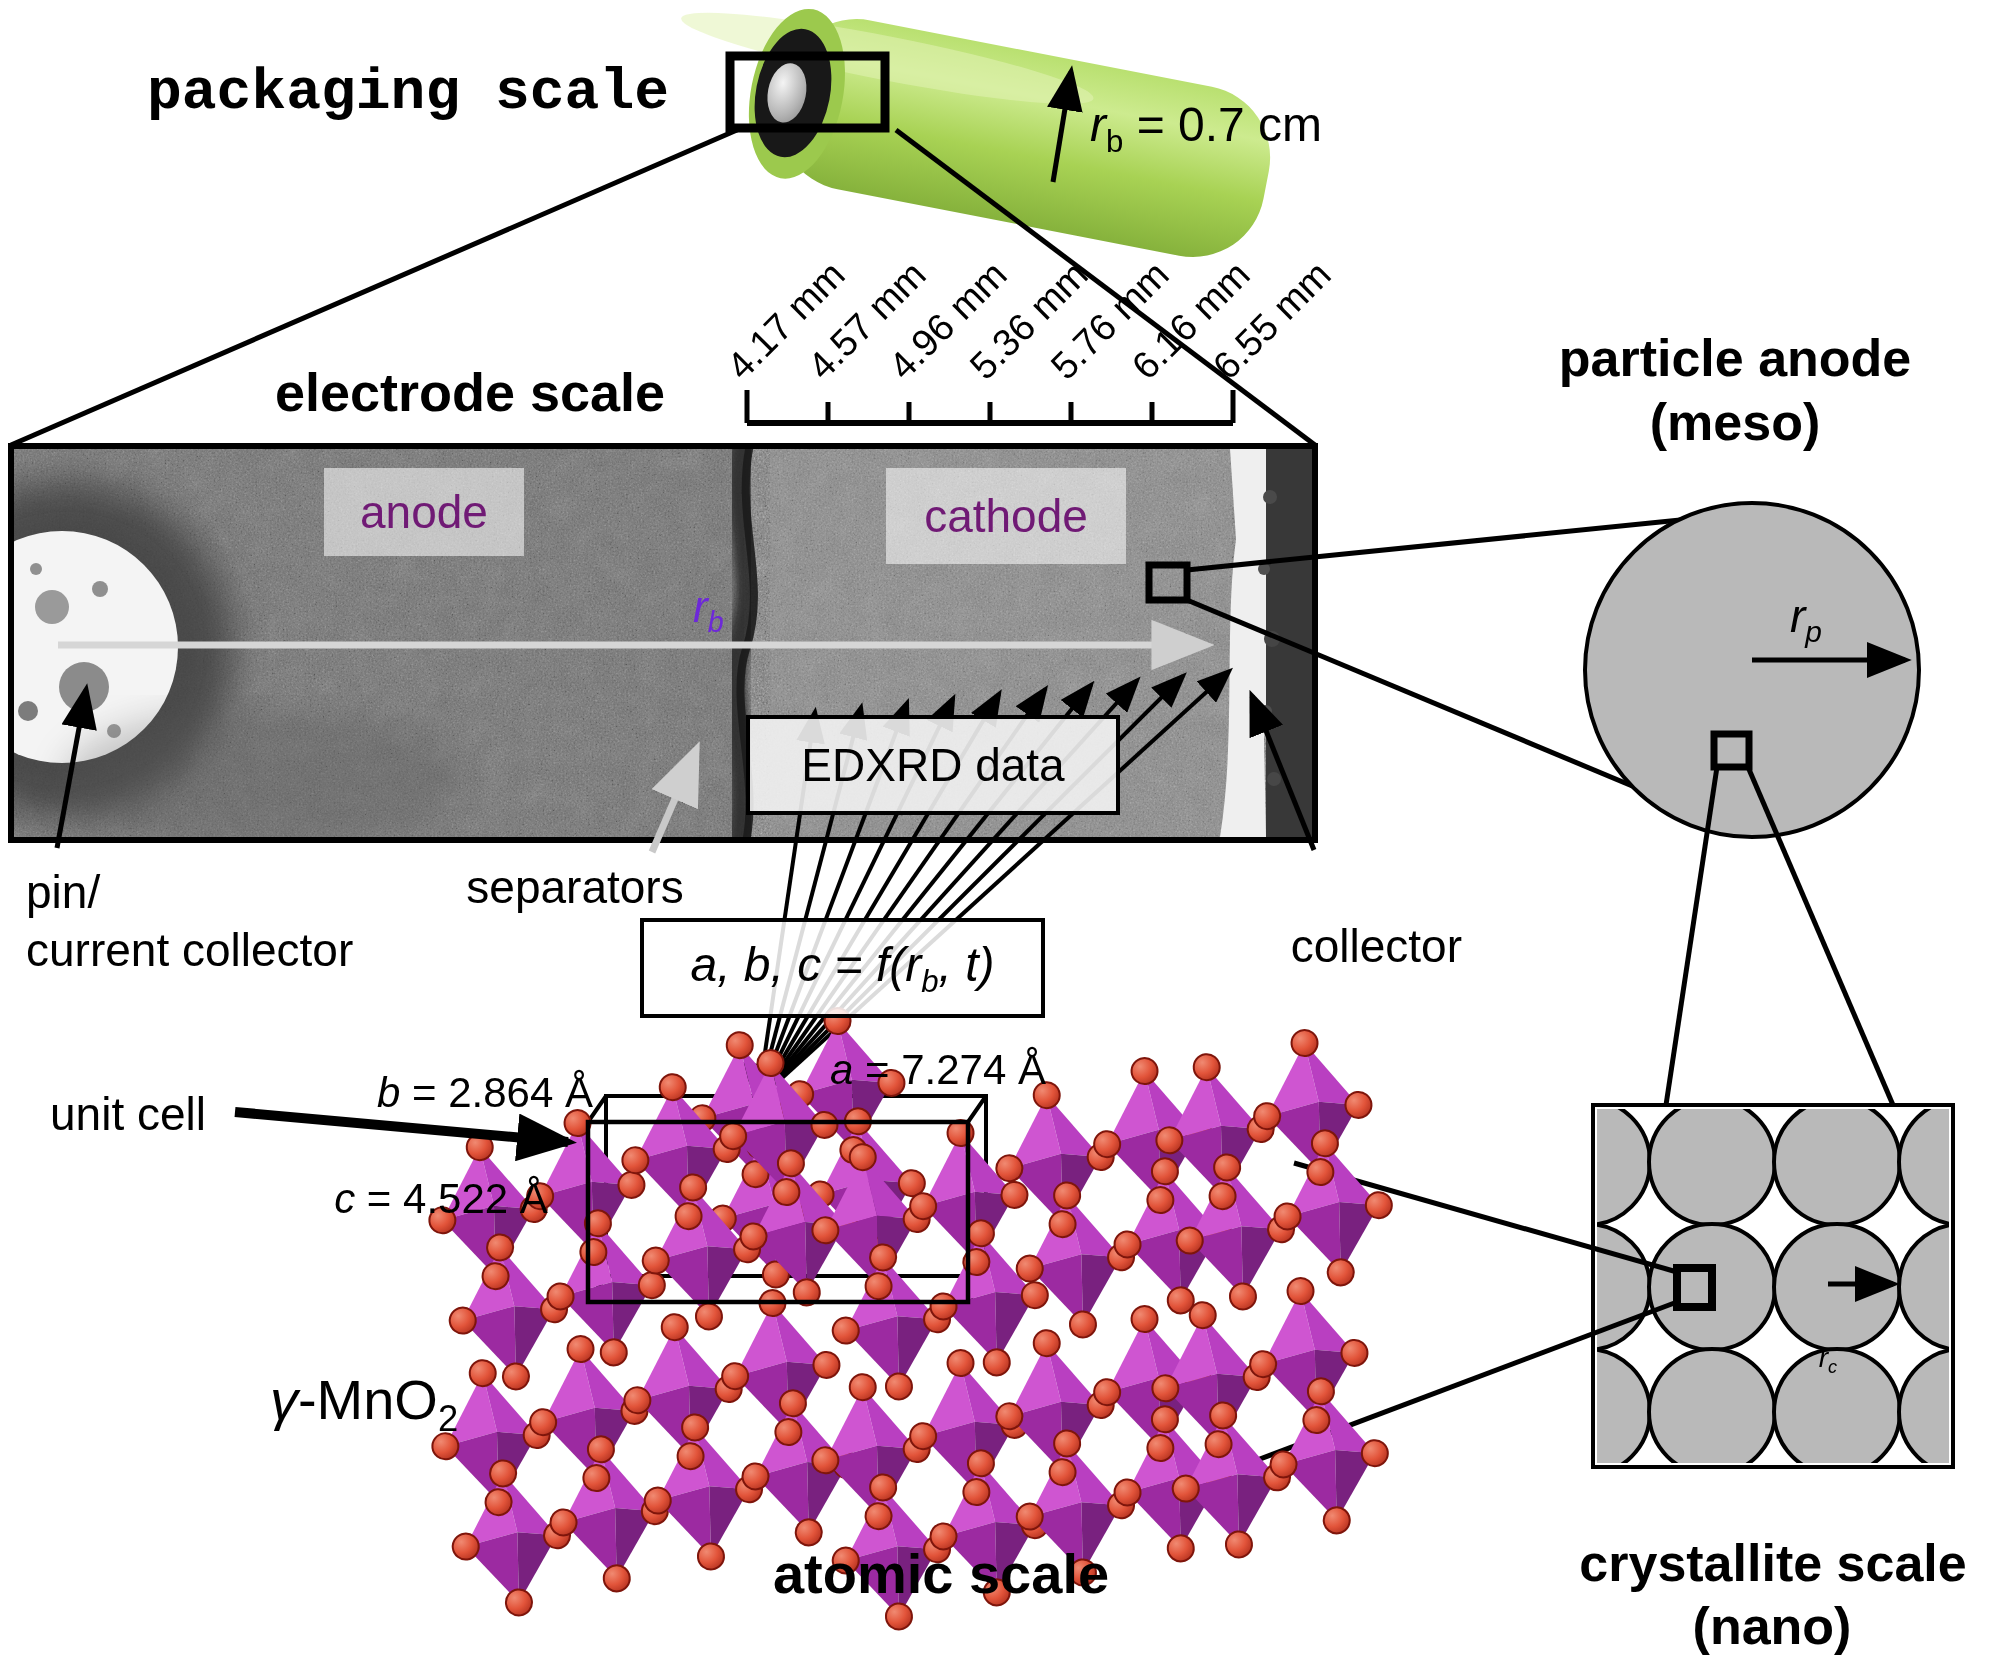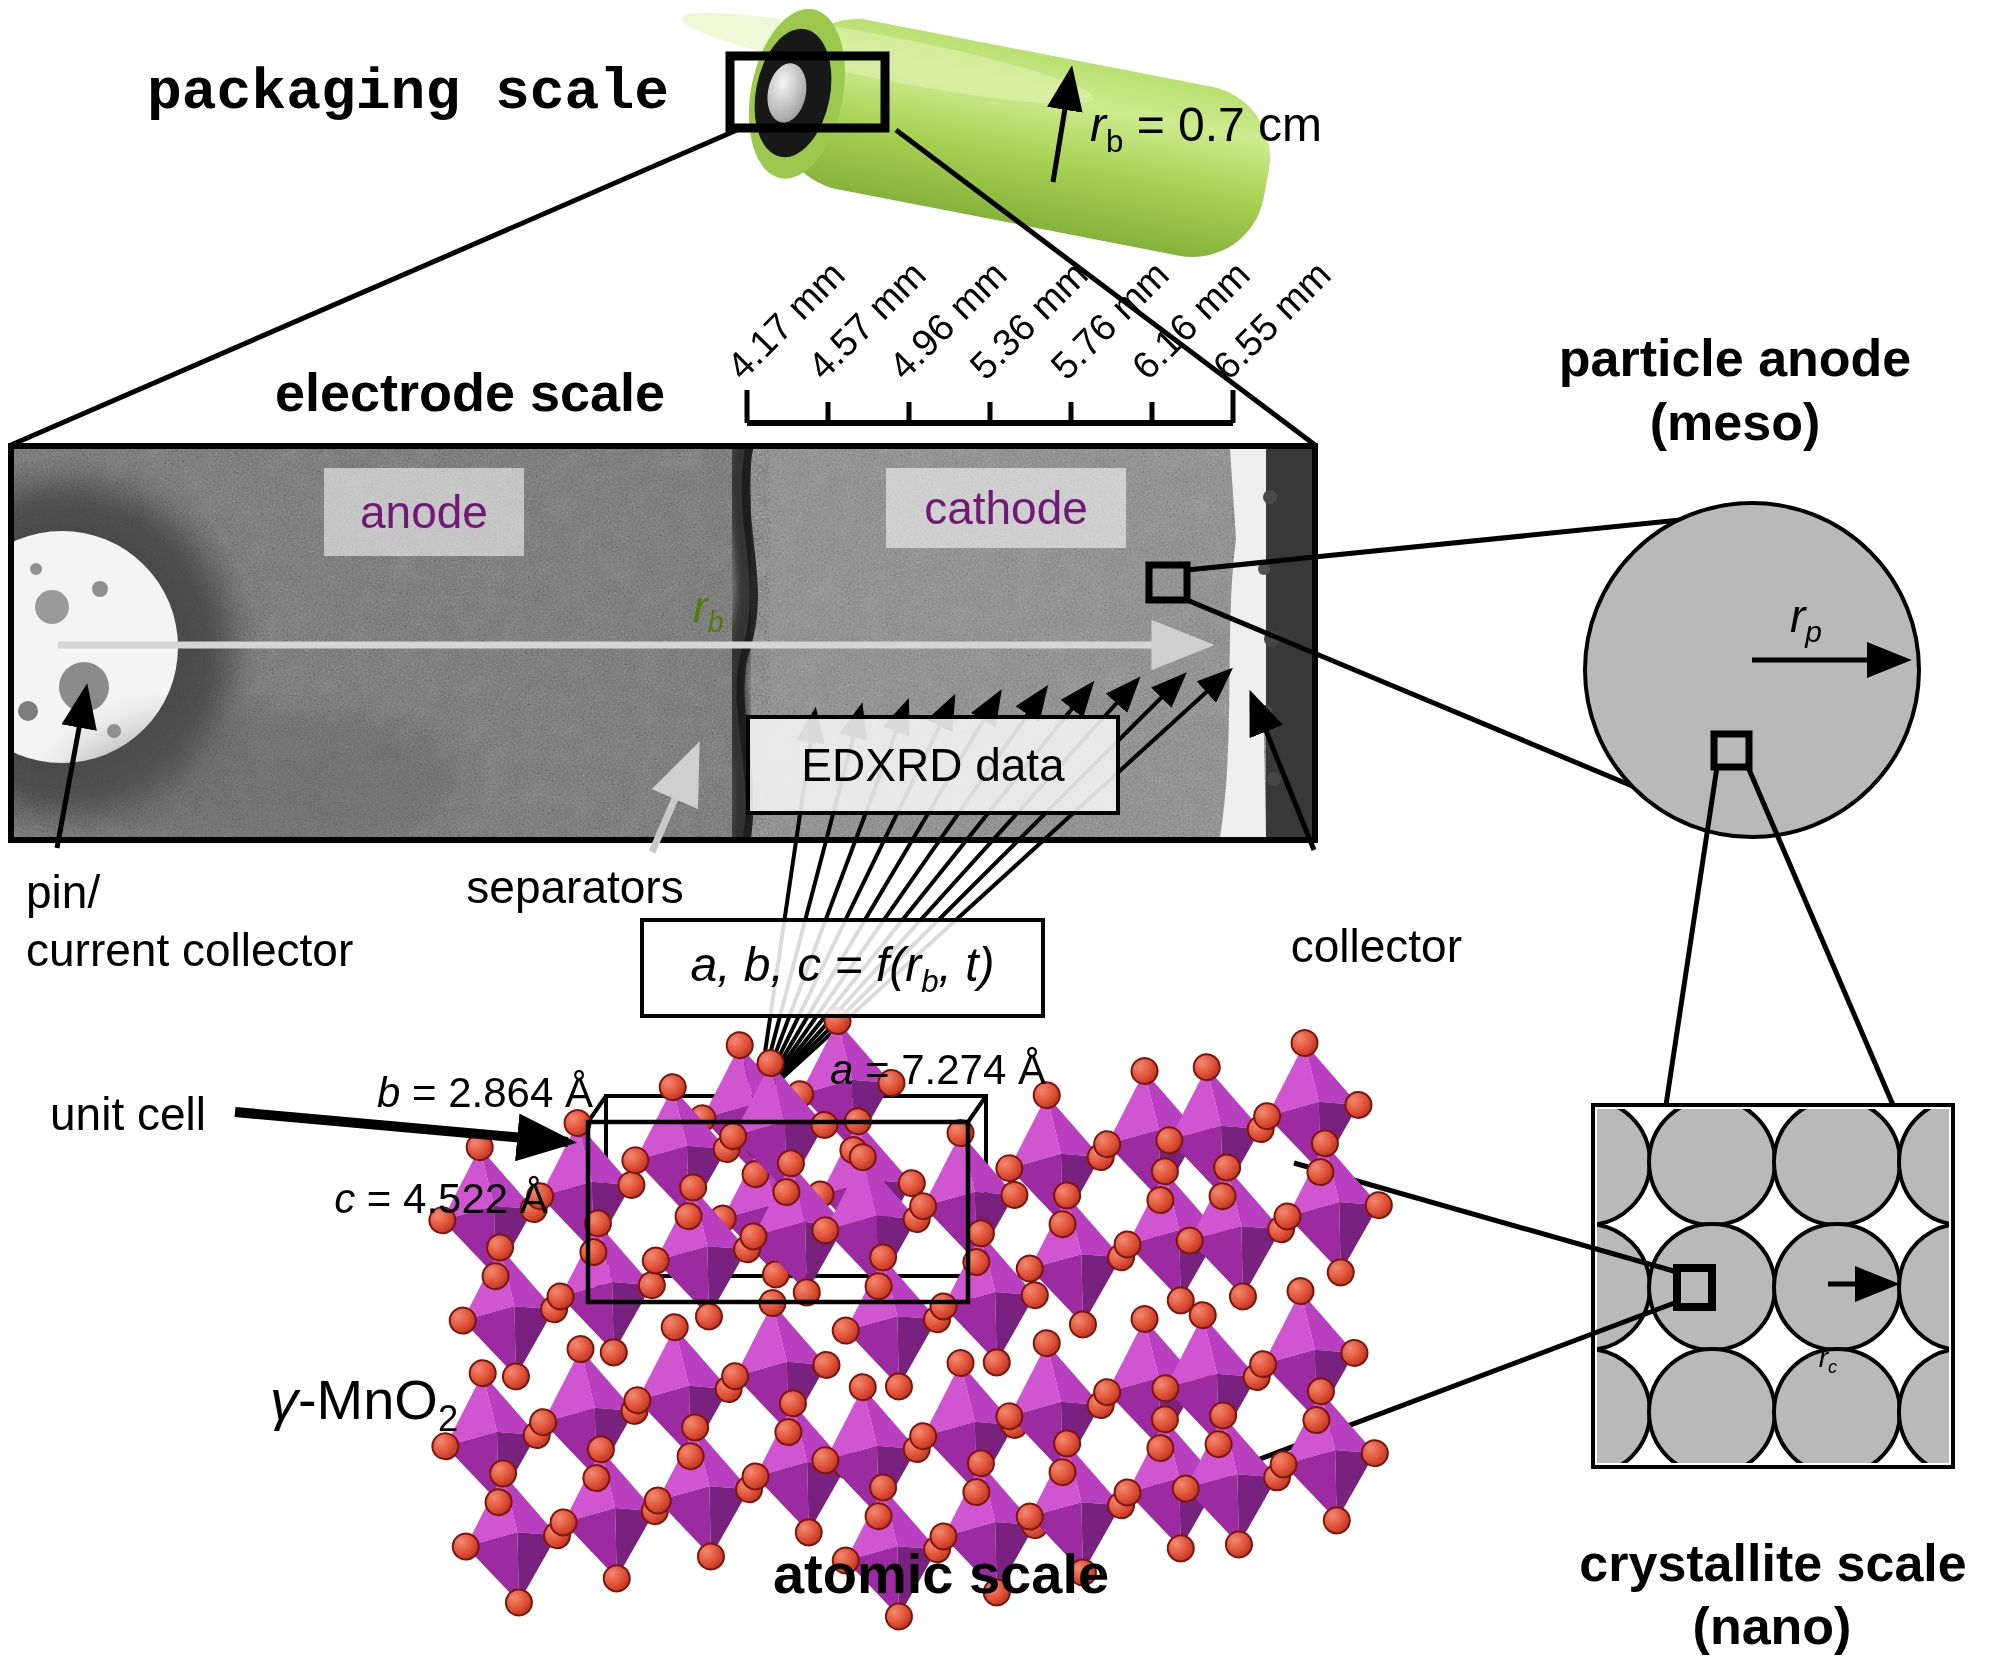--- a/index.html
+++ b/index.html
@@ -80,21 +80,21 @@
         <circle cx="1250" cy="120" r="6" fill="#515151"></circle>
       <circle cx="1258" cy="190" r="8" fill="#454545"></circle>
         <circle cx="1252" cy="262" r="6" fill="#4e4e4e"></circle>
       <circle cx="1260" cy="330" r="7" fill="#474747"></circle>
       <ellipse cx="250" cy="330" rx="200" ry="70" fill="#565656" opacity="0.3" filter="url(#soft18)"></ellipse>
     </svg>
 
     <div class="phase-box" style="left:310px;top:19px;width:200px;height:88px;">
       <span>anode</span>
     </div>
-    <div class="phase-box" style="left:872px;top:19px;width:240px;height:80px;">
+    <div class="phase-box" style="left:872px;top:19px;width:240px;height:96px;">
       <span>cathode</span>
     </div>
   </div>
 
   <svg id="overlay" viewBox="0 0 1999 1662">
     <defs>
       <marker id="ah" viewBox="0 0 10 8" refX="8.5" refY="4" markerWidth="9" markerHeight="7.2" orient="auto" markerUnits="strokeWidth">
           <path d="M0,0 L10,4 L0,8 Z" fill="#000"></path>
         </marker>
       <marker id="ahL" viewBox="0 0 10 8" refX="8.5" refY="4" markerWidth="9" markerHeight="7.2" orient="auto" markerUnits="strokeWidth">
@@ -602,21 +602,21 @@
   <div id="ruler-labels">
       <div class="ruler-lbl" style="left: 749px; top: 388px;">4.17 mm</div>
       <div class="ruler-lbl" style="left: 830px; top: 388px;">4.57 mm</div>
       <div class="ruler-lbl" style="left: 911px; top: 388px;">4.96 mm</div>
       <div class="ruler-lbl" style="left: 992px; top: 388px;">5.36 mm</div>
       <div class="ruler-lbl" style="left: 1073px; top: 388px;">5.76 mm</div>
       <div class="ruler-lbl" style="left: 1154px; top: 388px;">6.16 mm</div>
       <div class="ruler-lbl" style="left: 1235px; top: 388px;">6.55 mm</div>
     </div>
 
-  <div class="lbl txt it" style="left:693px;top:584px;font-size:44px;color:#4d7c0f;">
+  <div class="lbl txt it" style="left:693px;top:584px;font-size:44px;color:#6d28d9;">
     <span>r</span><sub>b</sub>
   </div>
 
   <div class="lbl txt" style="left:26px;top:868px;font-size:46px;">pin/</div>
   <div class="lbl txt" style="left:26px;top:926px;font-size:46px;">current collector</div>
 
   <div class="lbl ctr txt" style="left:575px;top:887px;font-size:46px;">separators</div>
 
   <div class="lbl txt" style="left:1100px;top:922px;width:362px;text-align:right;font-size:46px;">collector</div>
 

